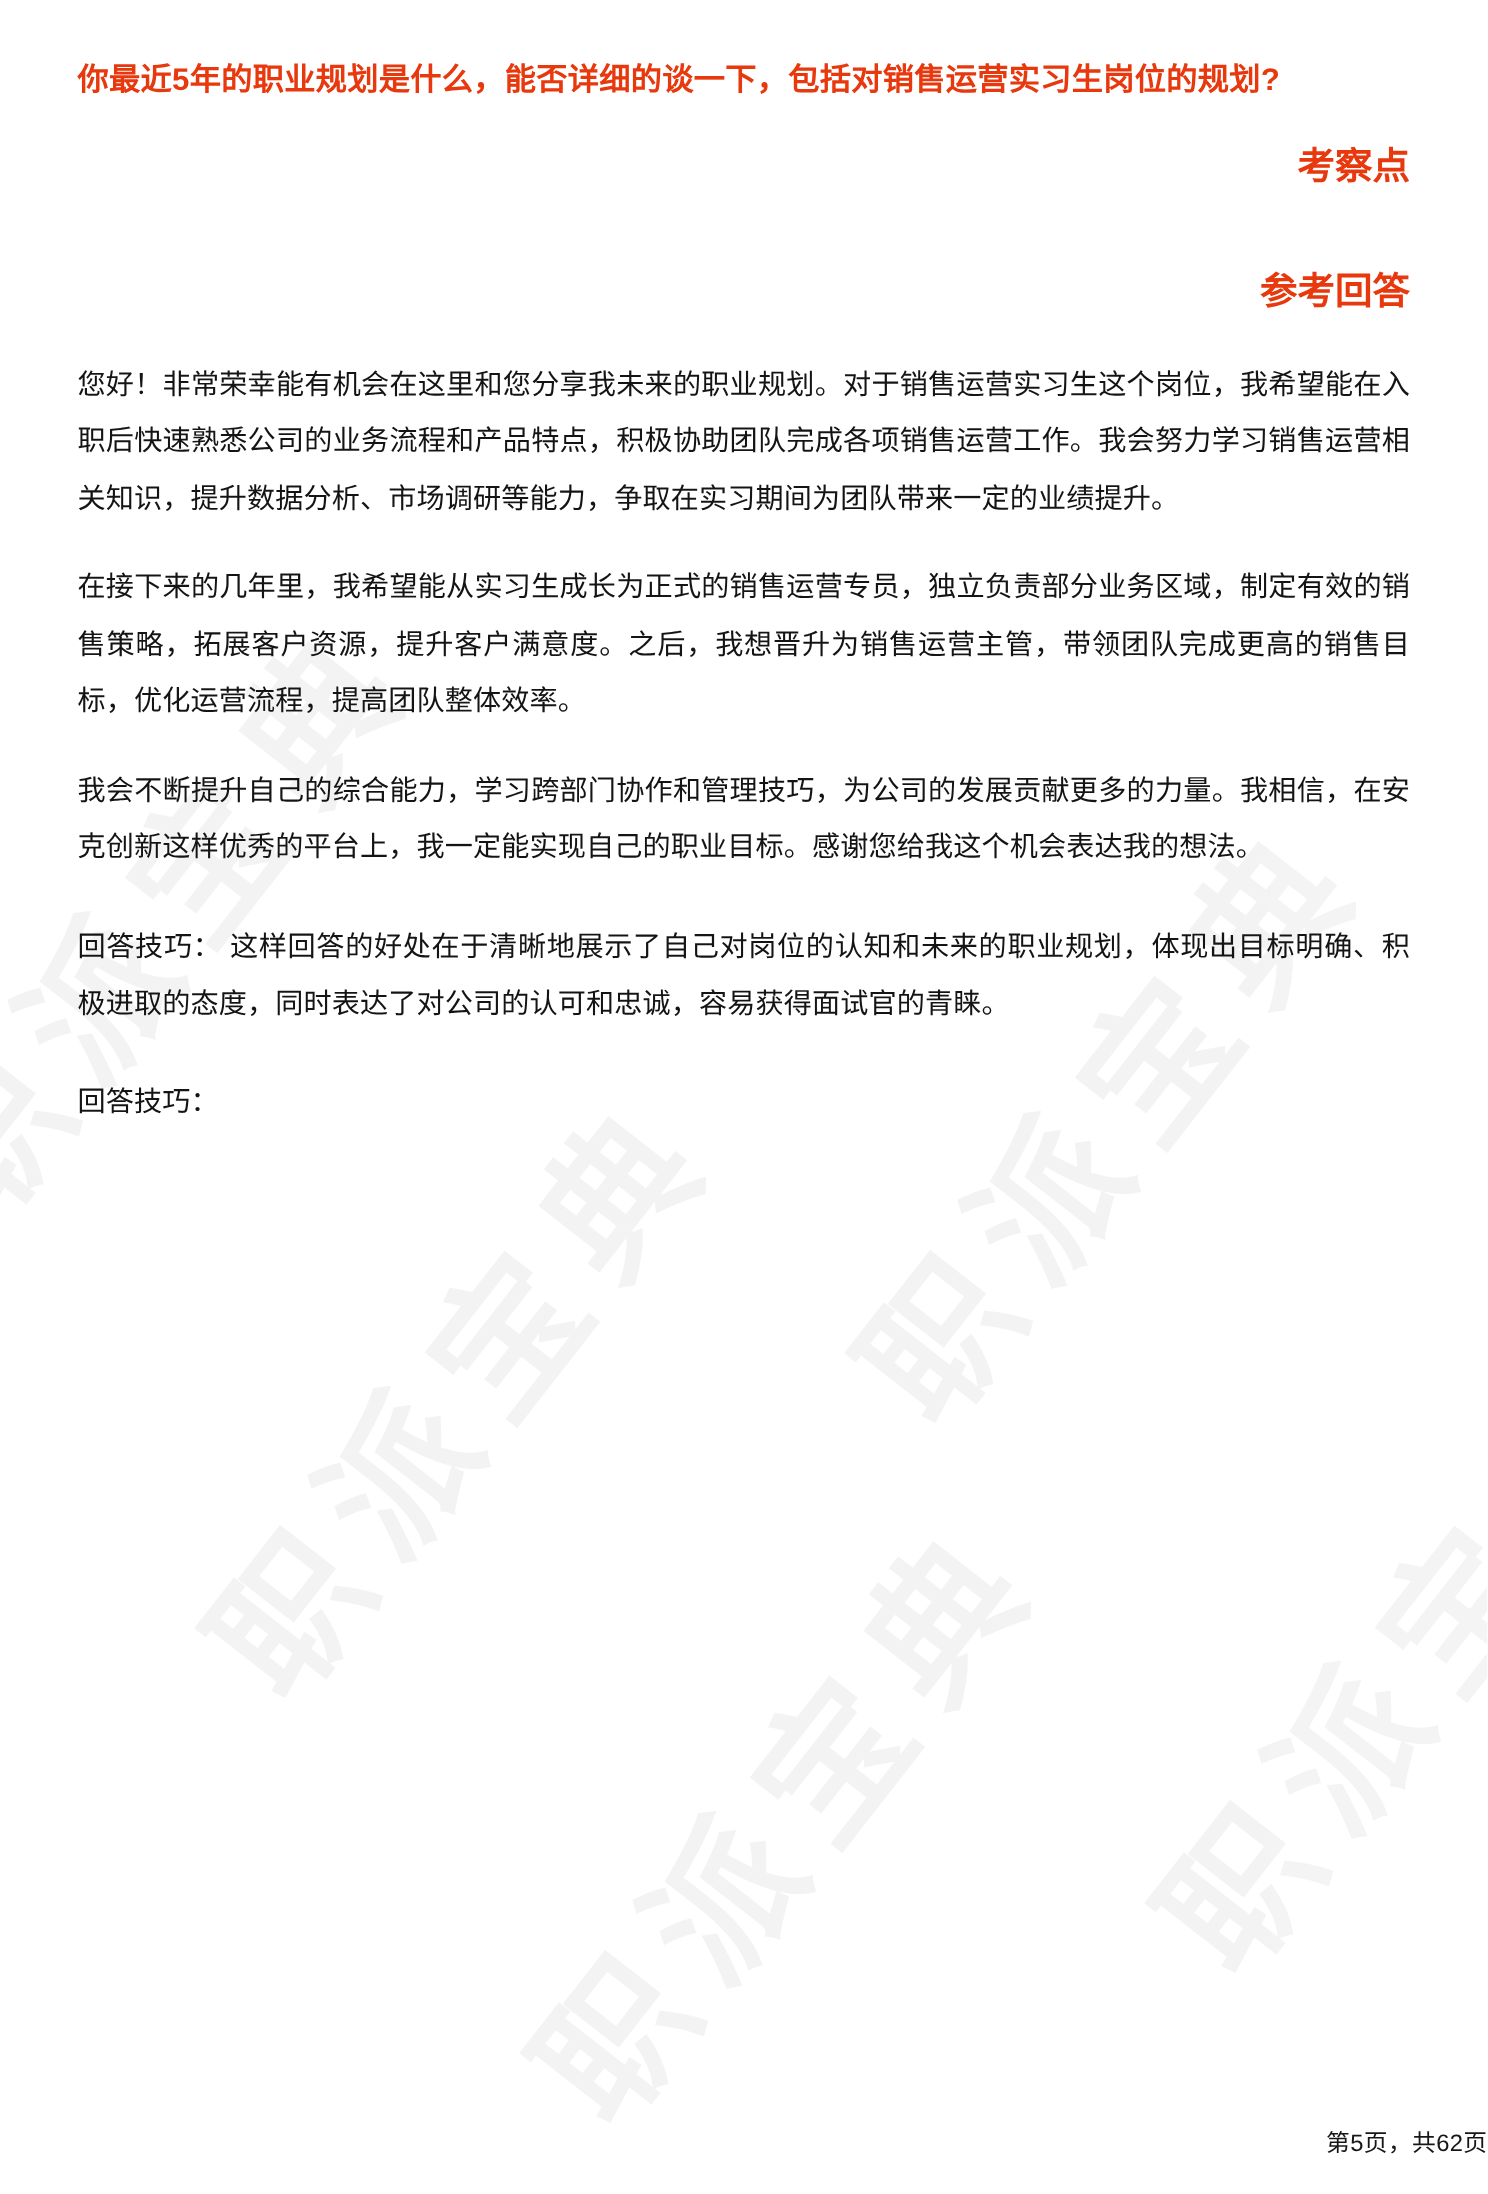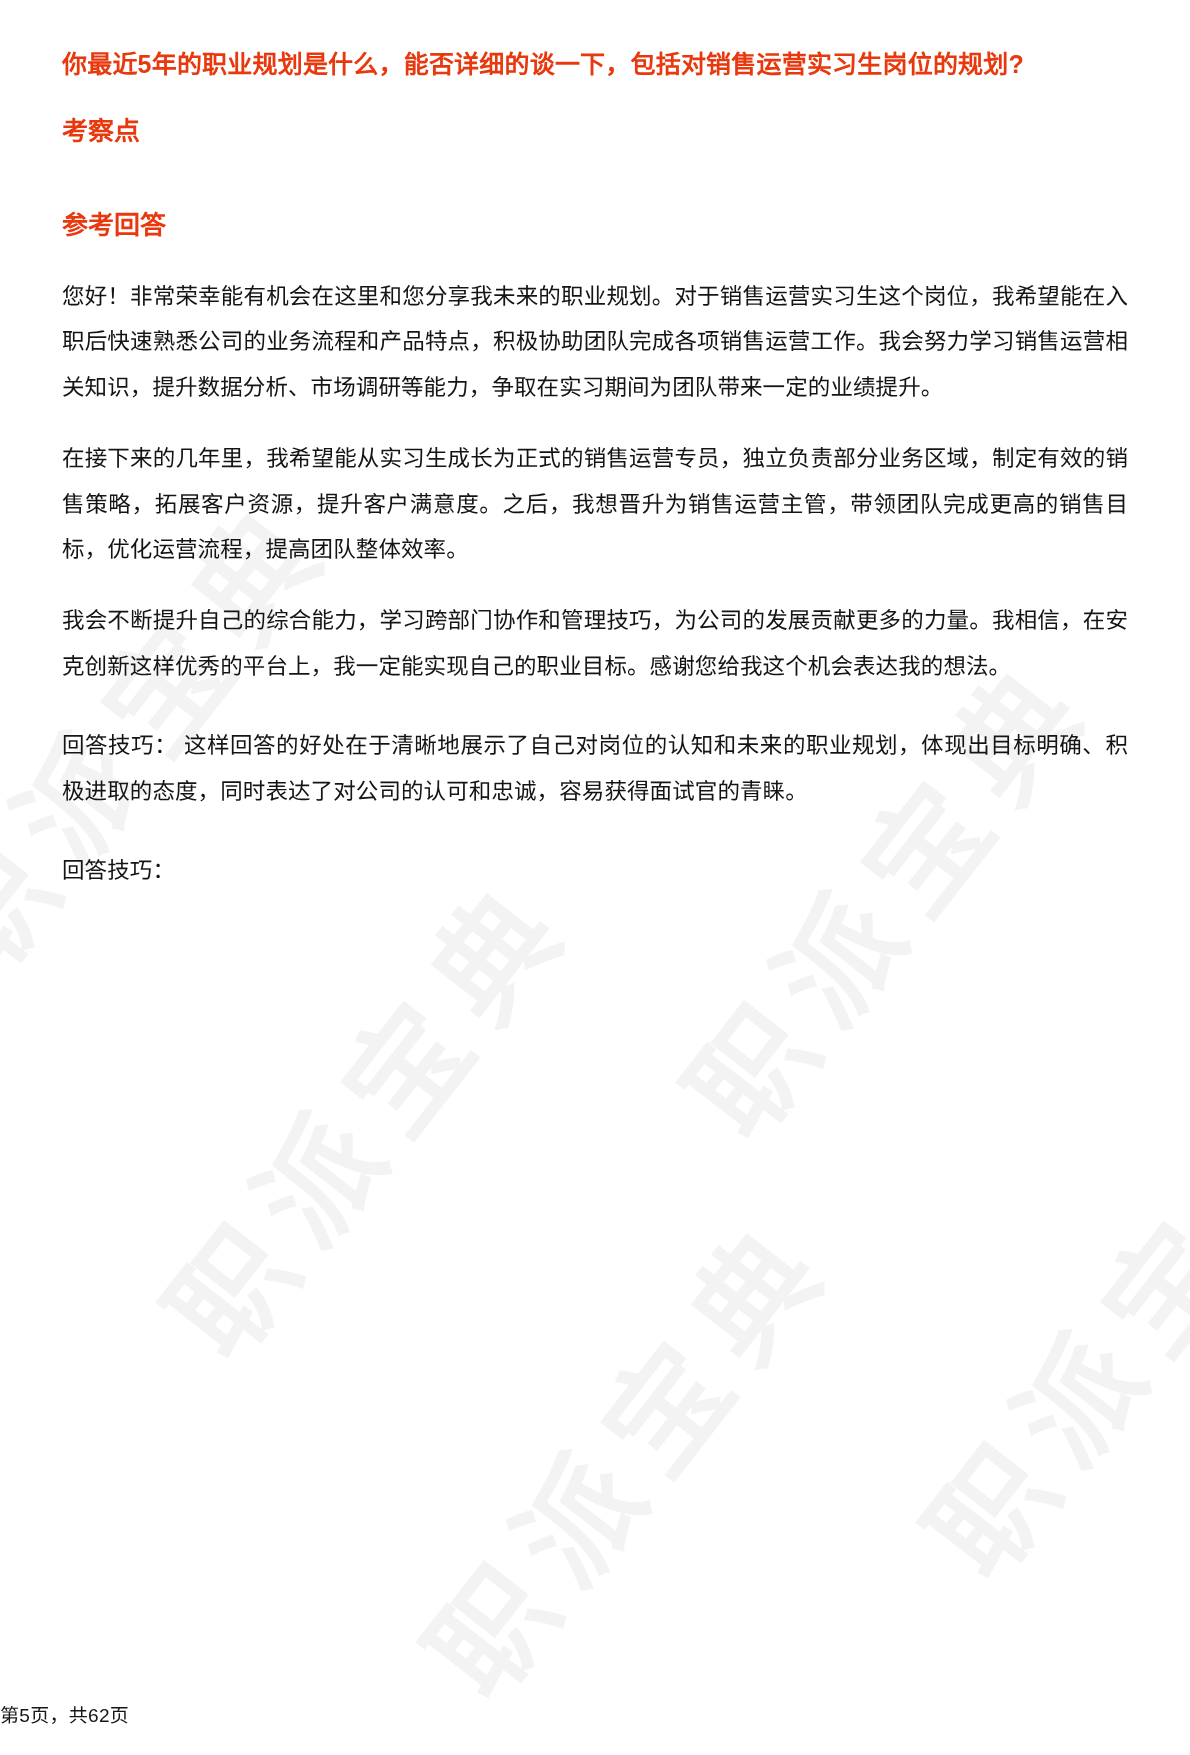--- a/index.html
+++ b/index.html
@@ -57,24 +57,25 @@
     font-size: 25px;
     font-weight: 700;
     line-height: 1.48;
     letter-spacing: 0.2px;
     margin: 0 0 30px 0;
     padding-right: 4px;
   }
 
   .section-heading {
     color: #e8380d;
-    font-size: 26px;
+    font-size: 30px;
     font-weight: 700;
     line-height: 1.4;
     margin: 0 0 26px 0;
+    text-align: right;
   }
 
   .heading-answer {
     margin-top: 58px;
     margin-bottom: 30px;
   }
 
   ol.check-points {
     margin: 0 0 0 0;
     padding: 0 0 0 52px;
@@ -102,21 +103,21 @@
     letter-spacing: 0.1px;
   }
   p.para-tip { margin-top: 34px; }
   p.para-other { margin-top: 34px; margin-bottom: 0; }
 
   .page-footer {
     position: absolute;
     left: 0;
     right: 0;
     bottom: 28px;
-    text-align: left;
+    text-align: right;
     font-size: 19px;
     color: #161616;
     z-index: 2;
     letter-spacing: 0.3px;
   }
 </style>
 </head>
 <body>
 
 <div class="page">

